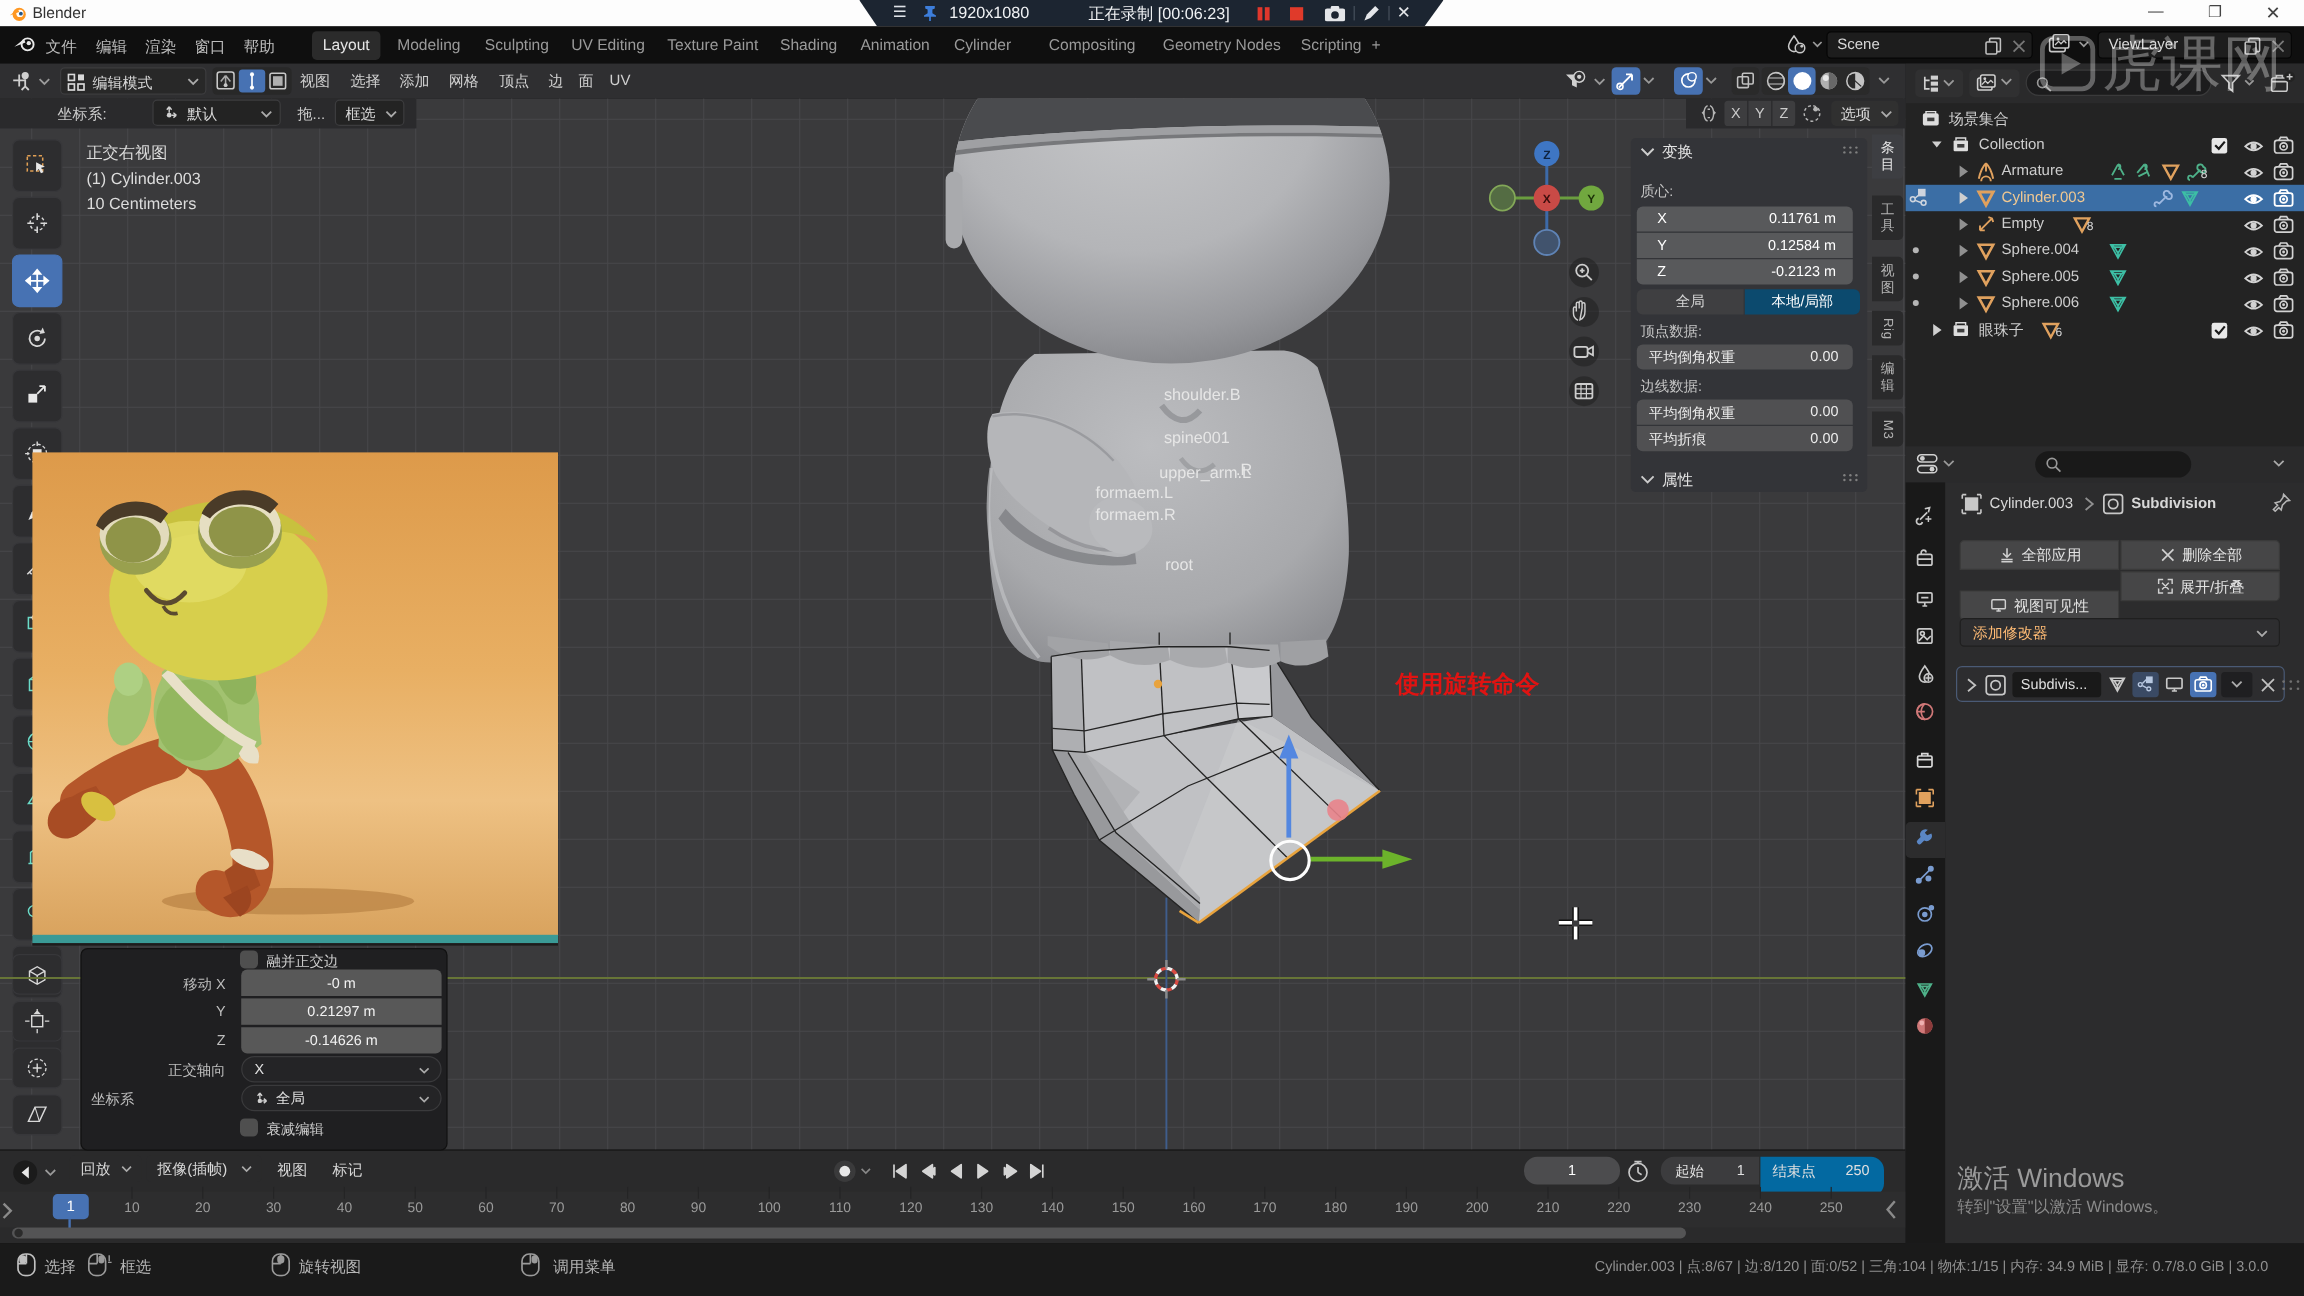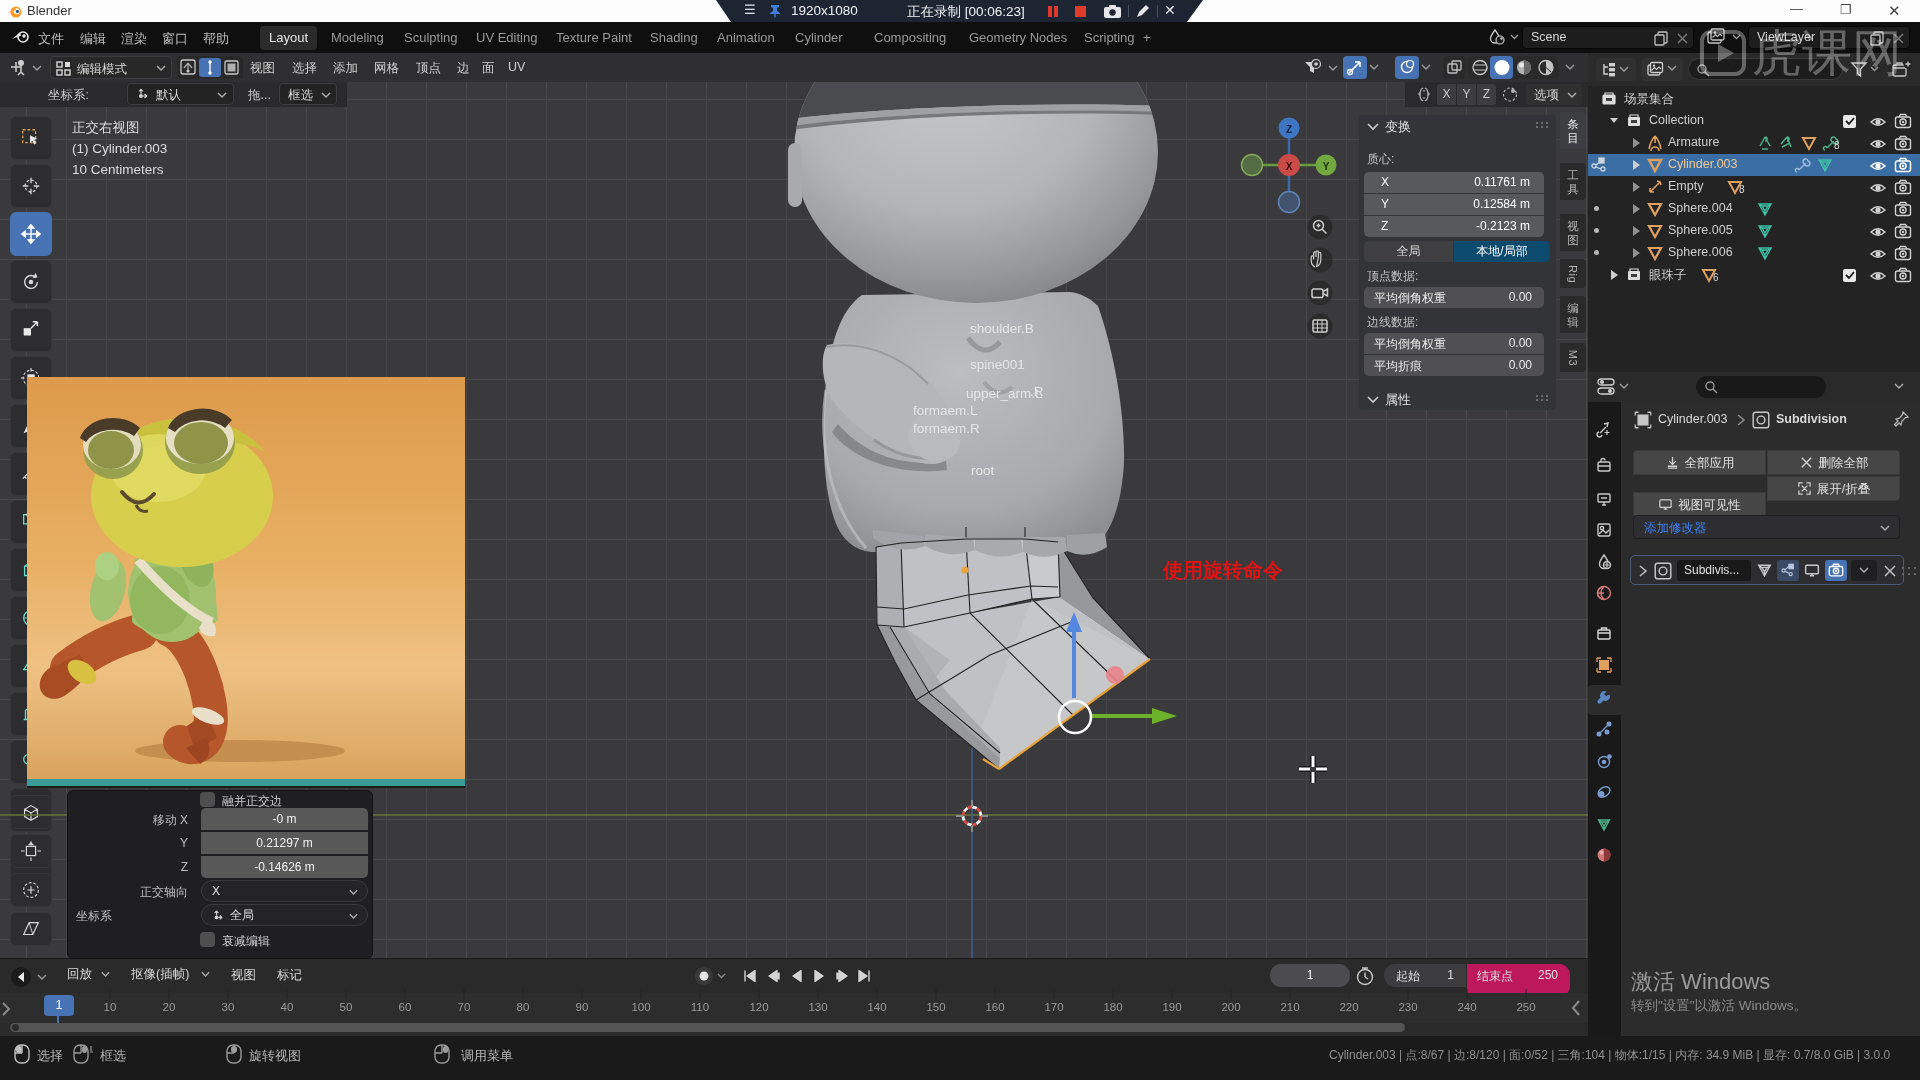--- a/index.html
+++ b/index.html
@@ -796,21 +796,21 @@
     </svg>
     <div class="abs" style="left:1270px;top:5px;width:80px;height:23px;background:#4c4c4e;border-radius:11px;text-align:center;font-size:12px;color:#fff;line-height:23px;">1</div>
     <svg class="abs" style="left:1355px;top:7px" width="20" height="20" viewBox="0 0 20 20">
         <circle cx="10" cy="11" r="7.5" fill="none" stroke="#c8c8c8" stroke-width="1.4"></circle>
         <path d="M10 11 V6.5 M10 11 l3 2 M7 2 h6 M10 2 v2" stroke="#c8c8c8" stroke-width="1.4" fill="none"></path>
       </svg>
     <div class="abs" style="left:1384px;top:5px;width:82px;height:23px;background:#3c3c3e;border-radius:11px 0 0 11px;font-size:12px;color:#e0e0e0;">
       <span style="position:absolute;left:12px;top:4px;">起始</span>
         <span style="position:absolute;right:12px;top:4px;">1</span>
       </div>
-    <div class="abs" style="left:1467px;top:5px;width:103px;height:33px;background:#be185d;border-radius:0 11px 11px 0;font-size:12px;color:#e0e0e0;">
+    <div class="abs" style="left:1467px;top:5px;width:103px;height:33px;background:#0369a1;border-radius:0 11px 11px 0;font-size:12px;color:#e0e0e0;">
       <span style="position:absolute;left:10px;top:4px;">结束点</span>
         <span style="position:absolute;right:12px;top:4px;">250</span>
       </div>
 
     <div id="tl-ruler">
       <div class="tlnum" style="left:110px;">10</div>
         <div class="tlnum" style="left:169px;">20</div>
       <div class="tlnum" style="left:228px;">30</div>
         <div class="tlnum" style="left:287px;">40</div>
       <div class="tlnum" style="left:346px;">50</div>
@@ -1247,21 +1247,21 @@
     <div class="pbtn" style="left:45px;top:104px;width:133px;border-radius:0 0 0 4px;margin-top:16px;">
       <svg class="absvg" viewBox="0 0 16 16">
           <rect x="2" y="3" width="12" height="8" rx="1" fill="none" stroke="#d0d0d0" stroke-width="1.3"></rect>
           <path d="M6 13 h4 M8 11 v2" stroke="#d0d0d0" stroke-width="1.3"></path>
         </svg>视图可见性</div>
     <div class="pbtn" style="left:179px;top:104px;width:133px;border-radius:0 0 4px 0;">
       <svg class="absvg" viewBox="0 0 16 16">
           <path d="M2 6 V2 h4 M10 2 h4 v4 M14 10 v4 h-4 M6 14 H2 v-4 M5 5 l6 6 M11 5 l-6 6" stroke="#d0d0d0" stroke-width="1.3" fill="none"></path>
         </svg>展开/折叠</div>
 
-    <div class="abs" style="left:45px;top:143px;width:267px;height:24px;background:#2e2e30;border:1px solid #1f1f1f;border-radius:4px;color:#3b82f6;font-size:12.5px;">
+    <div class="abs" style="left:45px;top:143px;width:267px;height:24px;background:#2e2e30;border:1px solid #1f1f1f;border-radius:4px;color:#fdba74;font-size:12.5px;">
       <span style="position:absolute;left:10px;top:4px;">添加修改器</span>
       <svg class="abs" style="right:8px;top:9px" width="12" height="8" viewBox="0 0 12 8">
           <path d="M2 1 l4 4 4-4" stroke="#aaa" stroke-width="1.5" fill="none"></path>
         </svg>
     </div>
 
     <div class="abs" style="left:42px;top:183px;width:274px;height:30px;background:#2d2d2f;border:1px solid #4a5a75;border-radius:5px;">
       <svg class="abs" style="left:6px;top:9px" width="12" height="12" viewBox="0 0 10 12">
           <path d="M2 1 l6 5 -6 5" stroke="#c0c0c0" stroke-width="1.5" fill="none"></path>
         </svg>

